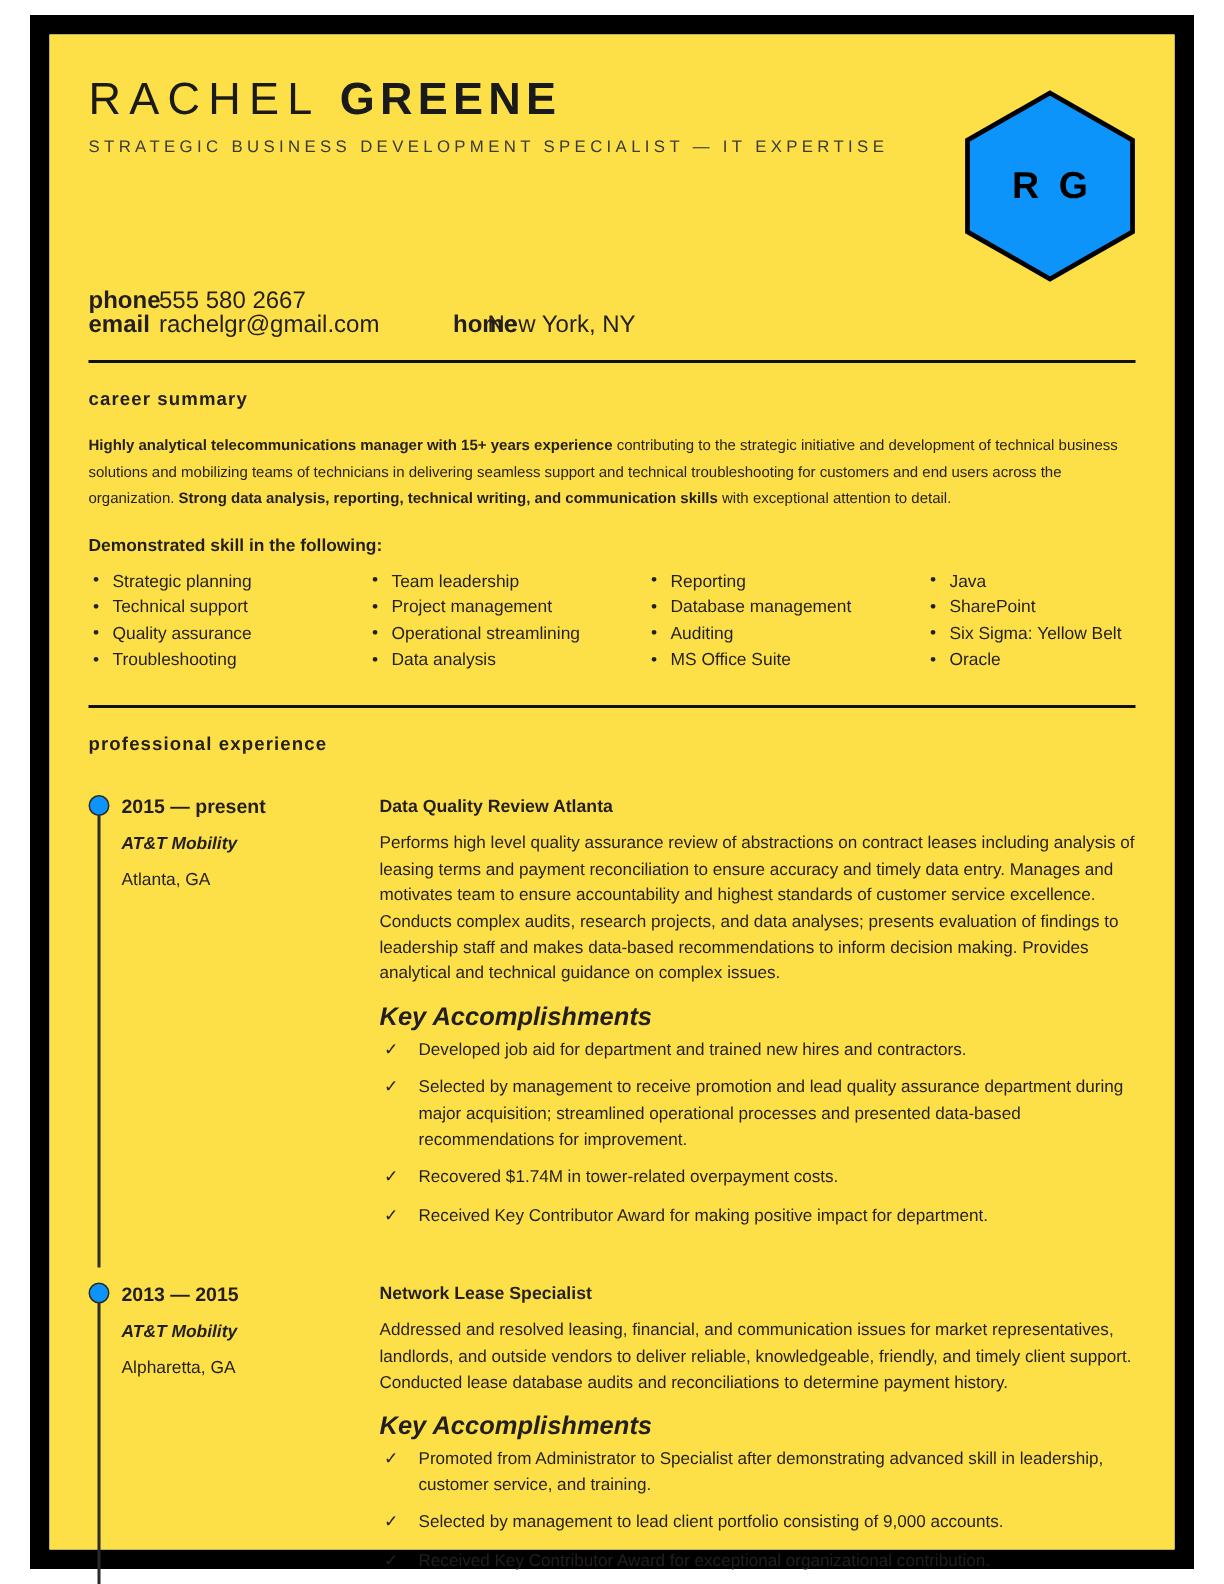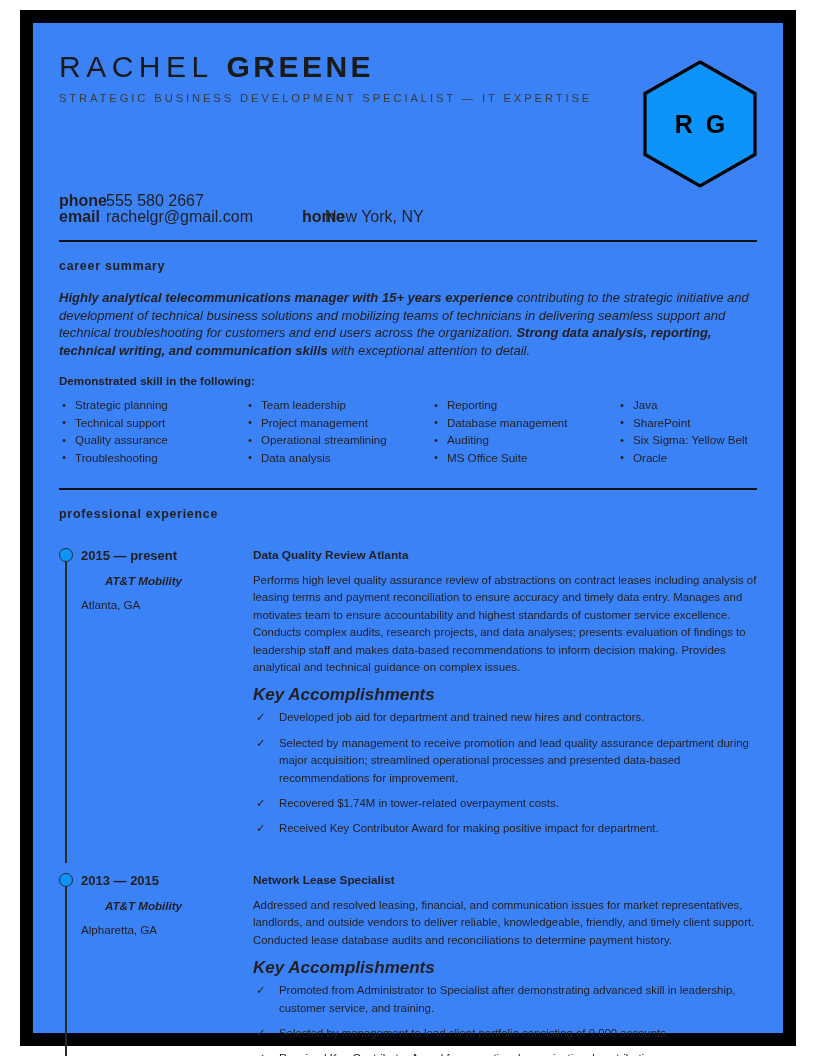--- a/index.html
+++ b/index.html
@@ -23,21 +23,21 @@
     top: 10px;
     width: 776px;
     height: 1036px;
     border: 13px solid #000000;
     background: #ffffff;
   }
   .page-inner {
     position: relative;
     width: 100%;
     height: 100%;
-    background: #3b82f6;
+    background: #fde047;
     padding: 28px 26px 1px 26px;
   }
 
   
   .header {
     position: relative;
     min-height: 112px;
   }
   .name-line {
     font-size: 30px;
@@ -105,24 +105,23 @@
   .section-heading {
     font-size: 12.4px;
     font-weight: 700;
     letter-spacing: 0.75px;
     margin-top: 17px;
   }
 
   
   .summary {
     margin-top: 16px;
-    font-size: 13px;
+    font-size: 10px;
     line-height: 17.6px;
     text-align: left;
-    font-style: italic;
   }
   .summary b { font-weight: 700; }
 
   .skills-intro {
     margin-top: 14px;
     font-size: 11.6px;
     font-weight: 700;
     line-height: 16px;
   }
   .skills-grid {
@@ -161,21 +160,20 @@
     font-size: 13px;
     font-weight: 700;
     line-height: 16px;
   }
   .job-company {
     font-size: 11.6px;
     font-weight: 700;
     font-style: italic;
     line-height: 16px;
     margin-top: 9px;
-    margin-left: 24px;
   }
   .job-location {
     font-size: 11.6px;
     line-height: 16px;
     margin-top: 8px;
   }
   .job-right { flex: 1 1 auto; }
   .job-title {
     font-size: 11.8px;
     font-weight: 700;

